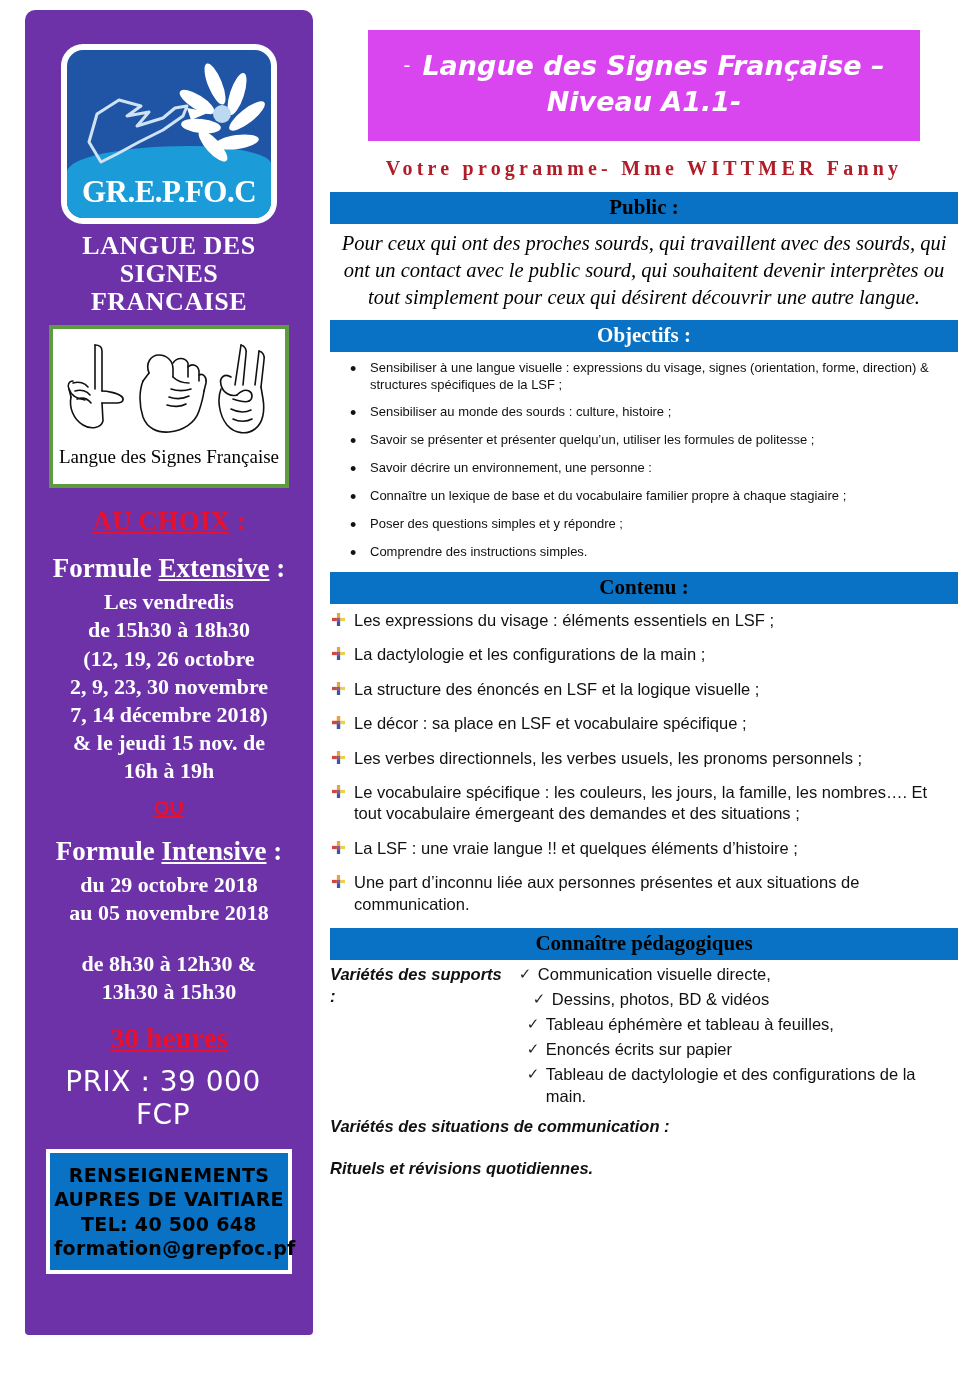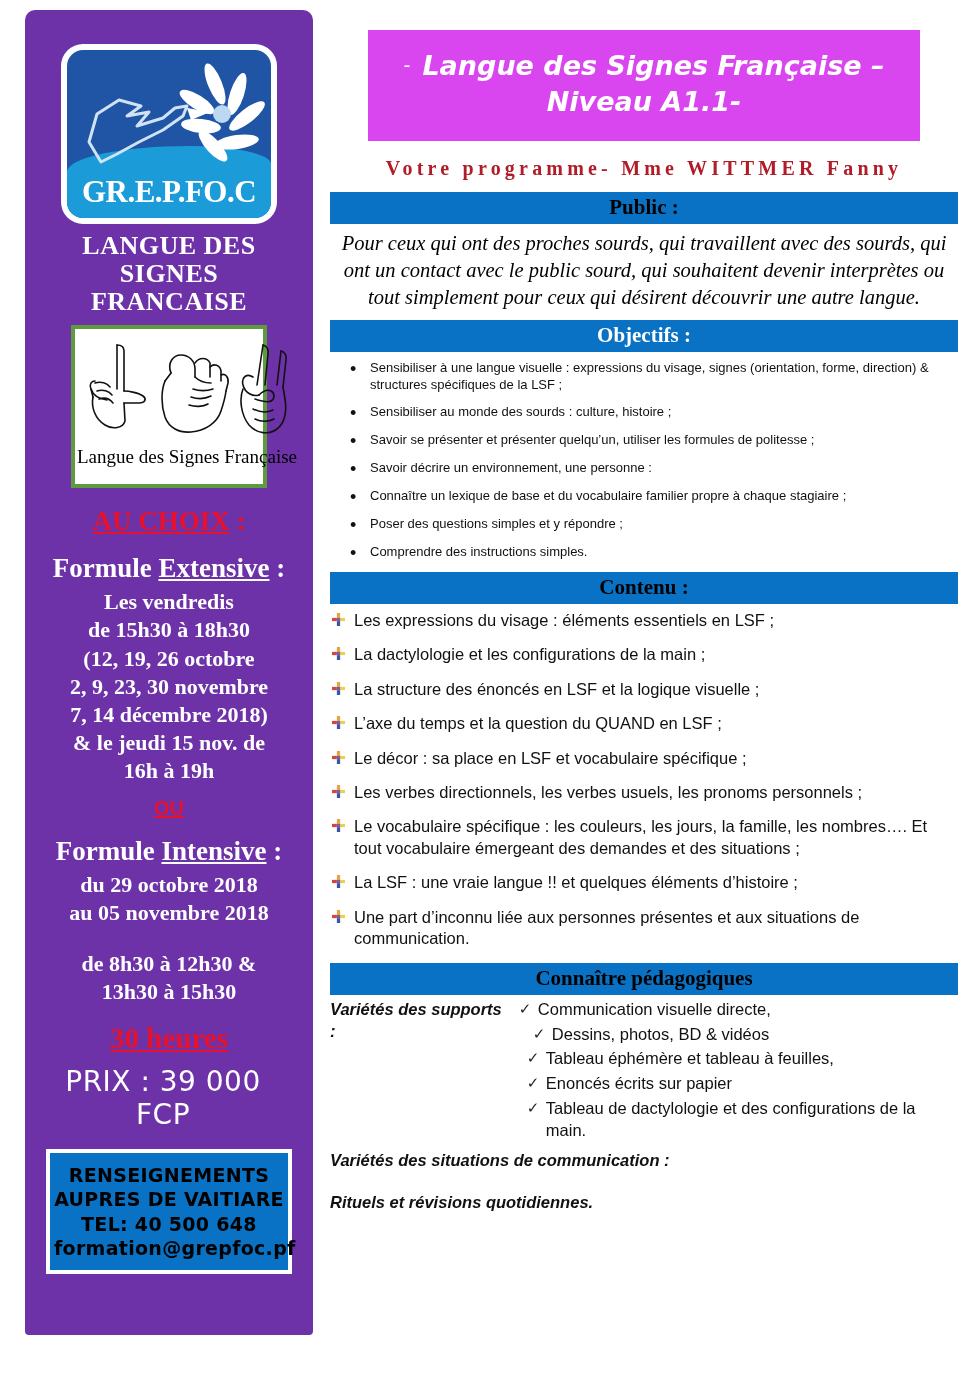--- a/index.html
+++ b/index.html
@@ -70,21 +70,21 @@
     margin: 8px 0 0 0;
     font-family: "Liberation Serif", serif;
     font-weight: bold;
     font-size: 26px;
     line-height: 1.08;
     color: #ffffff;
     letter-spacing: 0.5px;
   }
 
   .lsf-card {
-    width: 196px;
+    width: 240px;
     height: 163px;
     margin: 9px auto 0 auto;
     background: #ffffff;
     border: 4px solid #5E9B3E;
     box-sizing: border-box;
     padding: 4px 2px 2px 2px;
   }
   .lsf-hands { width: 228px; height: 112px; display:block; margin: 0 auto; }
   .lsf-caption {
     font-family: "Liberation Serif", serif;
@@ -485,21 +485,20 @@
         <span>La structure des énoncés en LSF et la logique visuelle ;</span>
       </li>
       <li>
         <svg class="plus-marker" viewBox="0 0 12 12">
             <rect x="4.5" y="0" width="3" height="4.5" fill="#E8A33D"></rect>
             <rect x="4.5" y="7.5" width="3" height="4.5" fill="#3B55A4"></rect>
             <rect x="0" y="4.5" width="4.5" height="3" fill="#D4453C"></rect>
             <rect x="7.5" y="4.5" width="4.5" height="3" fill="#E8D24A"></rect>
             <rect x="4.5" y="4.5" width="3" height="3" fill="#7C5BA8"></rect>
           </svg>
-        <span>L’axe du temps et la question du QUAND en LSF ;</span>
       </li>
       <li>
         <svg class="plus-marker" viewBox="0 0 12 12">
             <rect x="4.5" y="0" width="3" height="4.5" fill="#E8A33D"></rect>
             <rect x="4.5" y="7.5" width="3" height="4.5" fill="#3B55A4"></rect>
             <rect x="0" y="4.5" width="4.5" height="3" fill="#D4453C"></rect>
             <rect x="7.5" y="4.5" width="4.5" height="3" fill="#E8D24A"></rect>
             <rect x="4.5" y="4.5" width="3" height="3" fill="#7C5BA8"></rect>
           </svg>
         <span>Le décor : sa place en LSF et vocabulaire spécifique ;</span>

